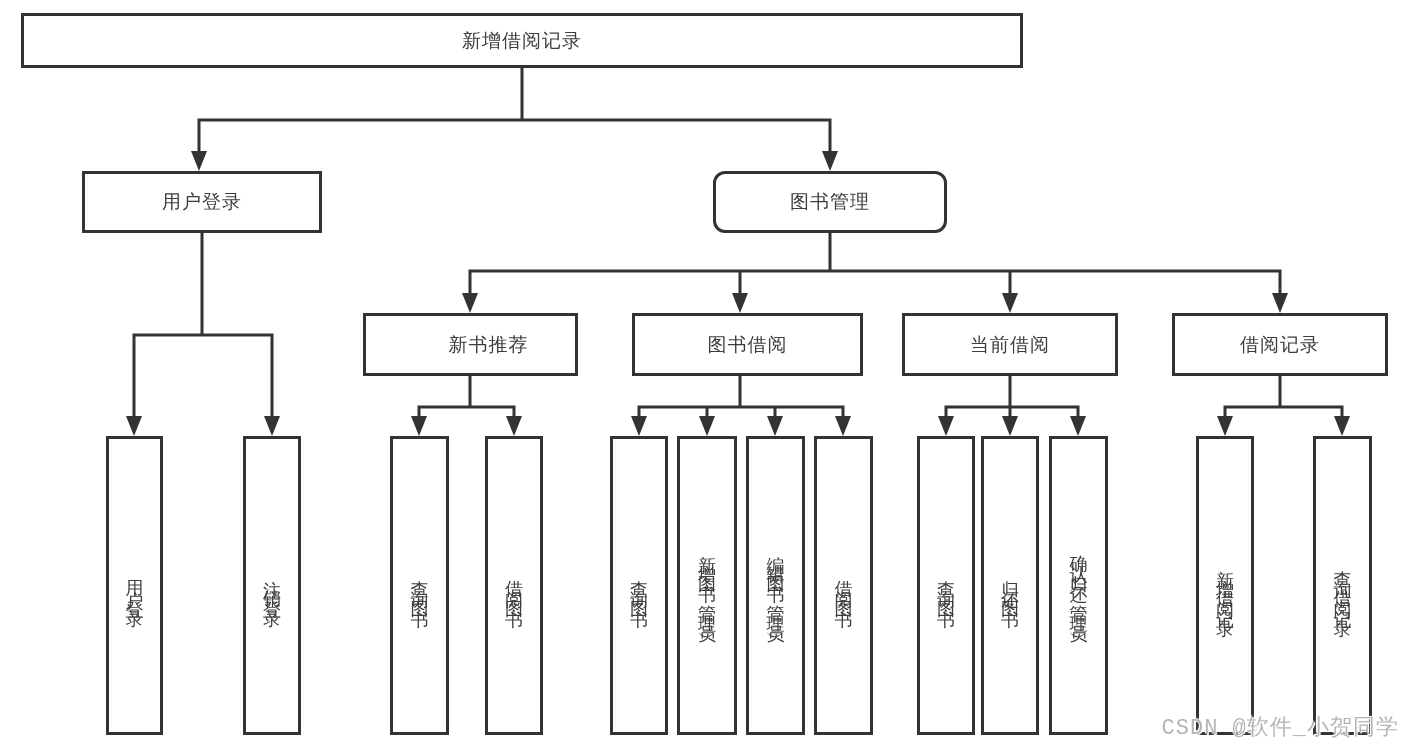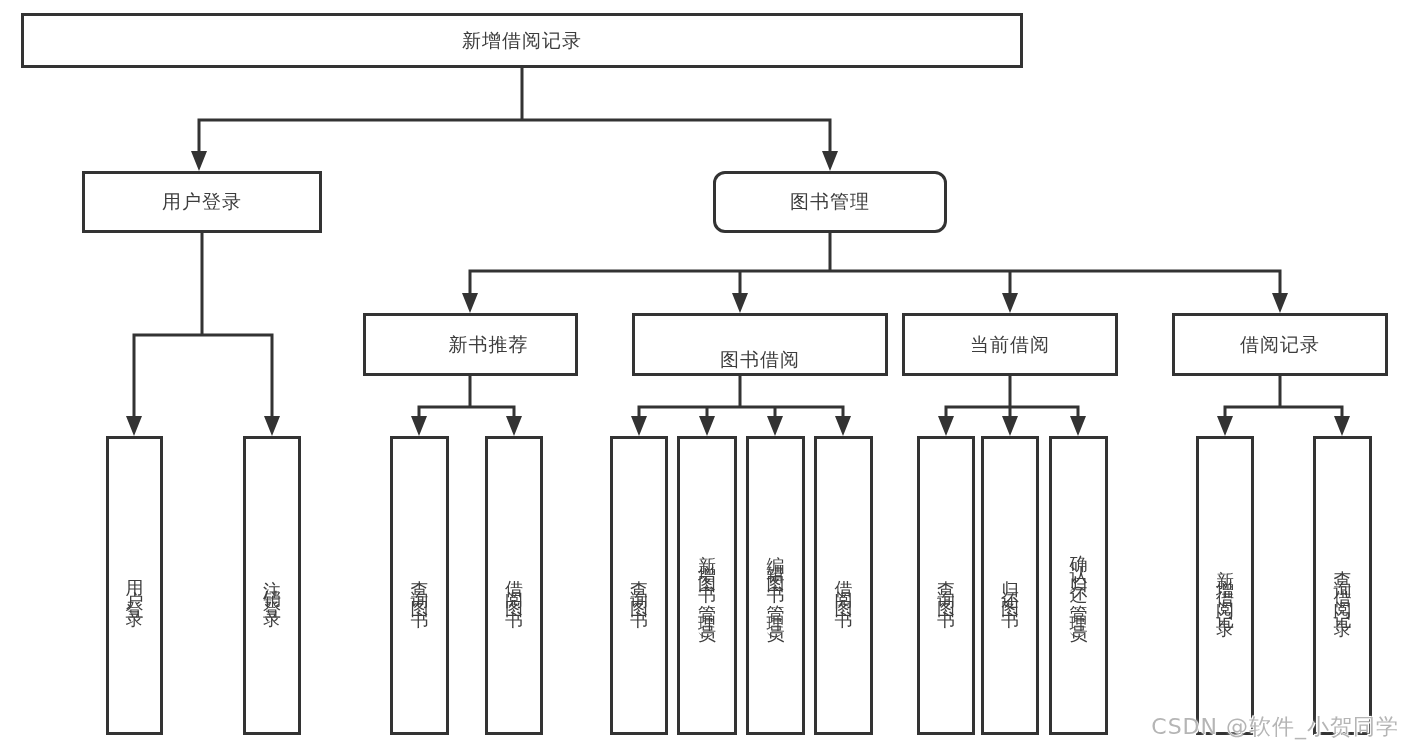--- a/index.html
+++ b/index.html
@@ -57,20 +57,21 @@
   }
   .watermark {
     position: absolute;
     right: 6px;
     top: 712px;
     font-size: 22px;
     color: #b5b5b5;
     letter-spacing: 1px;
     text-shadow: 1px 1px 0 #ffffff, -1px -1px 0 #ffffff, 0 0 3px #ffffff;
     white-space: nowrap;
+    font-family: Liberation Mono, monospace;
   }
 </style>
 </head>
 <body>
 
 <div class="stage">
 
   <svg class="connectors" viewBox="0 0 1405 747" xmlns="http://www.w3.org/2000/svg">
     <path fill="none" stroke="#333333" stroke-width="3" d="M522 68 V120
              M199 155 V120 H830 V155
@@ -119,21 +120,21 @@
   <div class="hbox" style="left:82px; top:171px; width:240px; height:62px;">
     <span class="label">用户登录</span>
   </div>
   <div class="hbox" style="left:713px; top:171px; width:234px; height:62px;border-radius:12px;">
     <span class="label">图书管理</span>
   </div>
 
   <div class="hbox" style="left:363px; top:313px; width:215px; height:63px;padding-left:36px;">
     <span class="label">新书推荐</span>
   </div>
-  <div class="hbox" style="left:632px; top:313px; width:256px; height:63px;align-items:flex-end;">
+  <div class="hbox" style="left:632px; top:313px; width:231px; height:63px;">
     <span class="label">图书借阅</span>
   </div>
   <div class="hbox" style="left:1172px; top:313px; width:216px; height:63px;">
     <span class="label">借阅记录</span>
   </div>
   <div class="hbox" style="left:902px; top:313px; width:216px; height:63px;">
     <span class="label">当前借阅</span>
   </div>
 
   <div class="vbox" style="left:106px; top:436px; width:57px; height:299px;">

